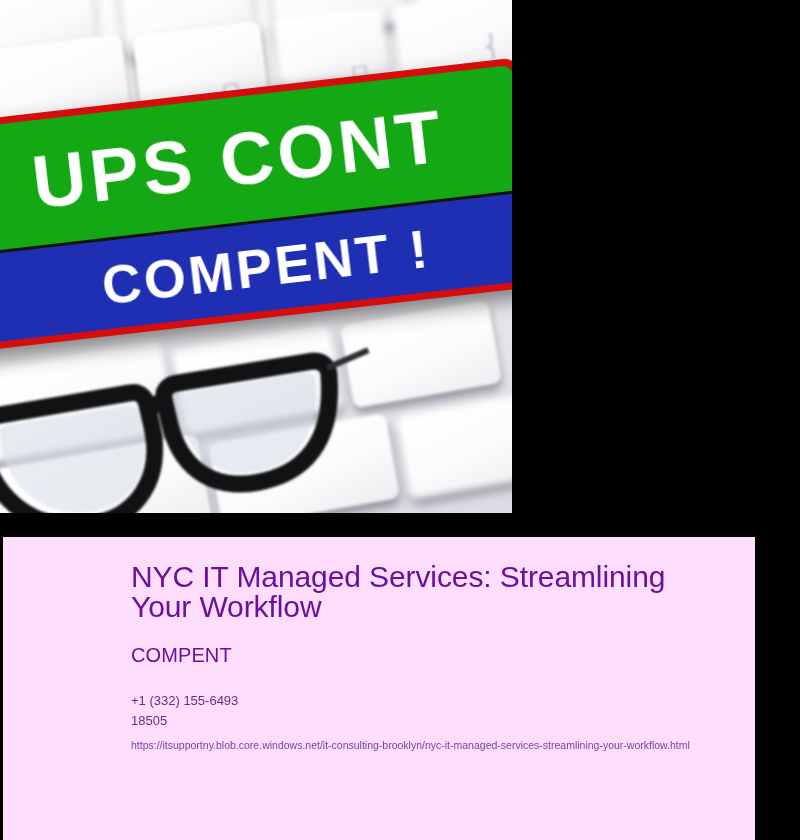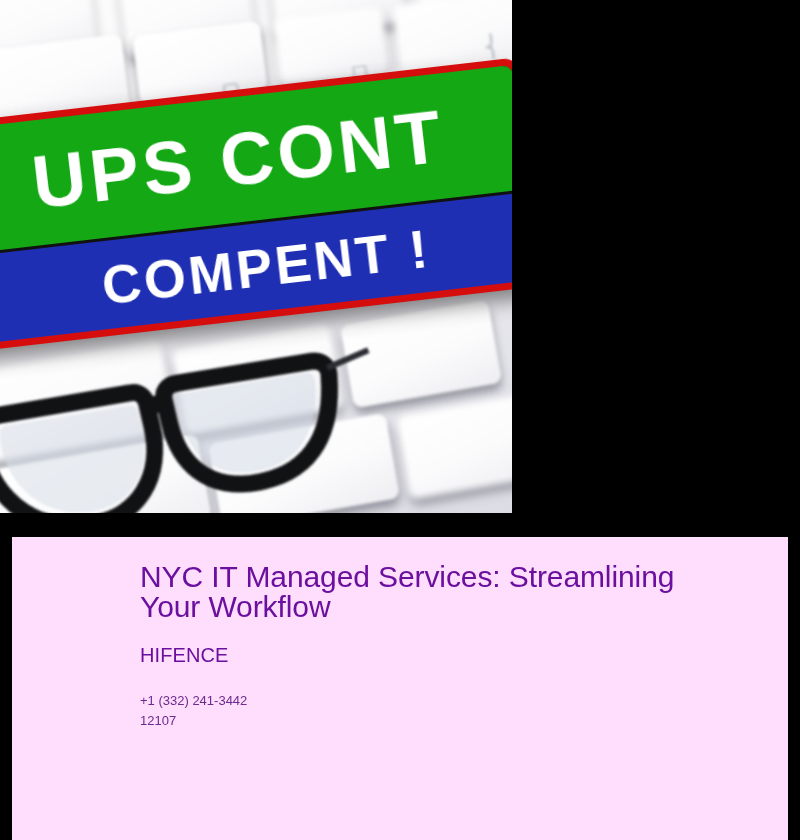--- a/index.html
+++ b/index.html
@@ -124,25 +124,26 @@
     width: 430px;
     height: 180px;
     transform: rotate(-13deg);
     filter: blur(1.1px);
     pointer-events: none;
   }
 
   
   #text-card {
     position: absolute;
-    left: 12px;
+    left: 3px;
     top: 537px;
-    width: 776px;
+    width: 708px;
     height: 303px;
     background: #ffddfd;
+    padding-left: 44px;
   }
   #card-inner {
     position: absolute;
     left: 128px;
     top: 25px;
     right: 60px;
   }
   #page-title {
     color: #6b0f9e;
     font-size: 30px;
@@ -237,22 +238,23 @@
     </svg>
 
   </div>
 </div>
 
 <div id="text-card">
   <div id="card-inner">
 
     <h1 id="page-title">NYC IT Managed Services: Streamlining Your Workflow</h1>
 
-    <div id="brand-name">HIFENCE</div>
+    <div id="brand-name">COMPENT</div>
 
     <div id="contact-block">
-      <div class="contact-line">+1 (332) 241-3442</div>
-      <div class="contact-line">12107</div>
+      <div class="contact-line">+1 (332) 155-6493</div>
+      <div class="contact-line">18505</div>
     </div>
 
+    <div id="page-url">https://itsupportny.blob.core.windows.net/it-consulting-brooklyn/nyc-it-managed-services-streamlining-your-workflow.html</div>
 
   </div>
 </div>
 
 </body></html>

